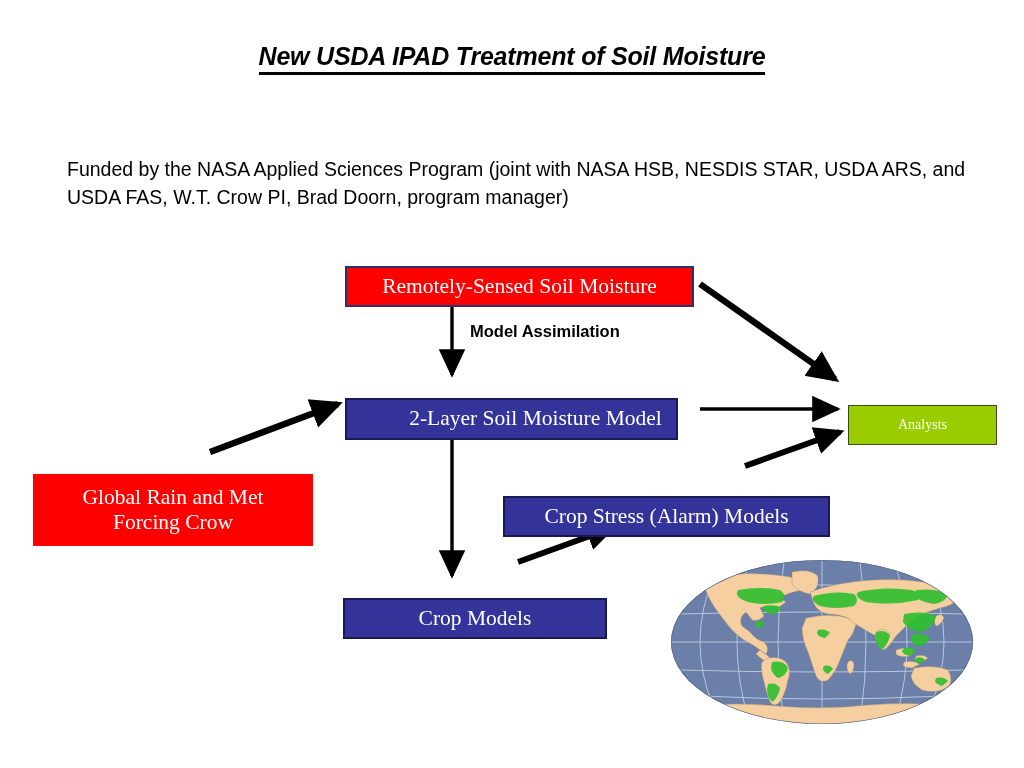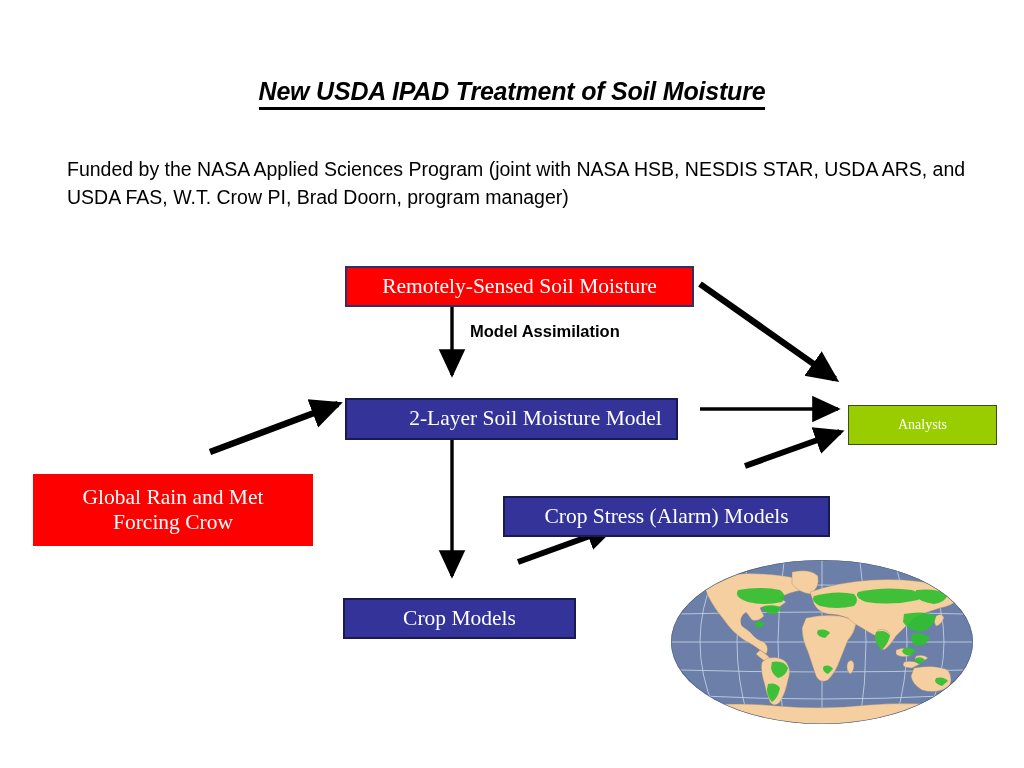--- a/index.html
+++ b/index.html
@@ -31,21 +31,20 @@
     top: 42px;
     width: 1024px;
     text-align: center;
     font-family: "Liberation Sans", sans-serif;
     font-size: 25px;
     font-weight: bold;
     font-style: italic;
     letter-spacing: -0.2px;
     color: #000000;
     white-space: nowrap;
-    margin-top: 35px;
   }
   .title span.u {
     border-bottom: 3px solid #000;
     padding-bottom: 2px;
   }
 
   
   .subtitle {
     position: absolute;
     left: 67px;
@@ -109,21 +108,21 @@
     left: 503px;  top: 483px;
     width: 327px; height: 41px;
     background: #333399;
     border: 2px solid #1A1A52;
     font-size: 21.5px;
     text-align: right;
   }
 
   .box-cropmodels {
     left: 343px;  top: 585px;
-    width: 233px; height: 41px;
+    width: 264px; height: 41px;
     background: #333399;
     border: 2px solid #1A1A52;
     font-size: 21.5px;
   }
 
   
   .label-da {
     position: absolute;
     left: 470px;
     top: 322px;

